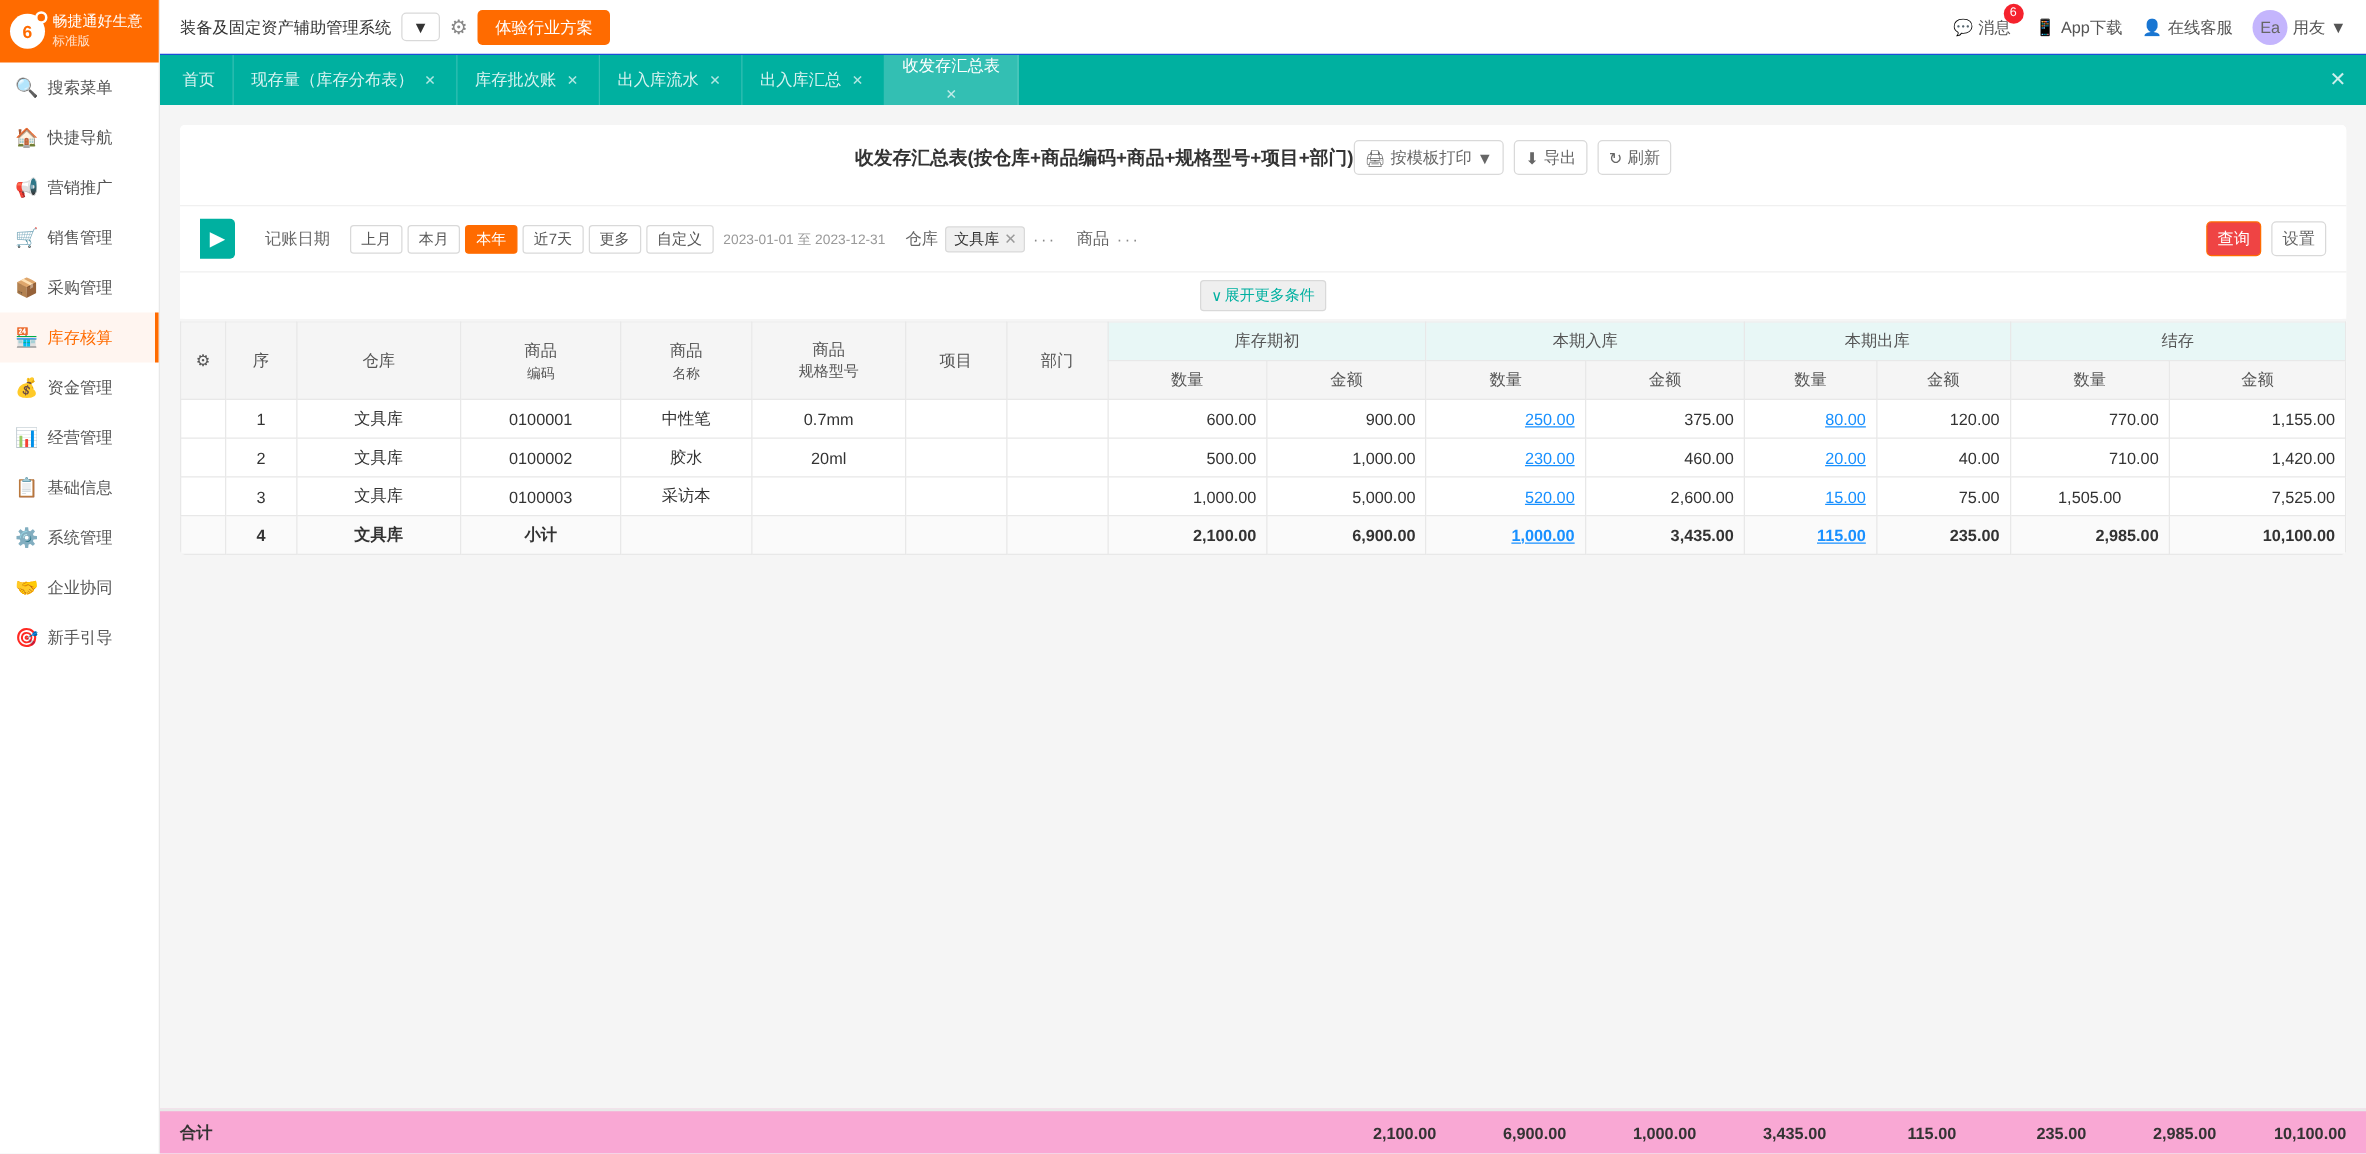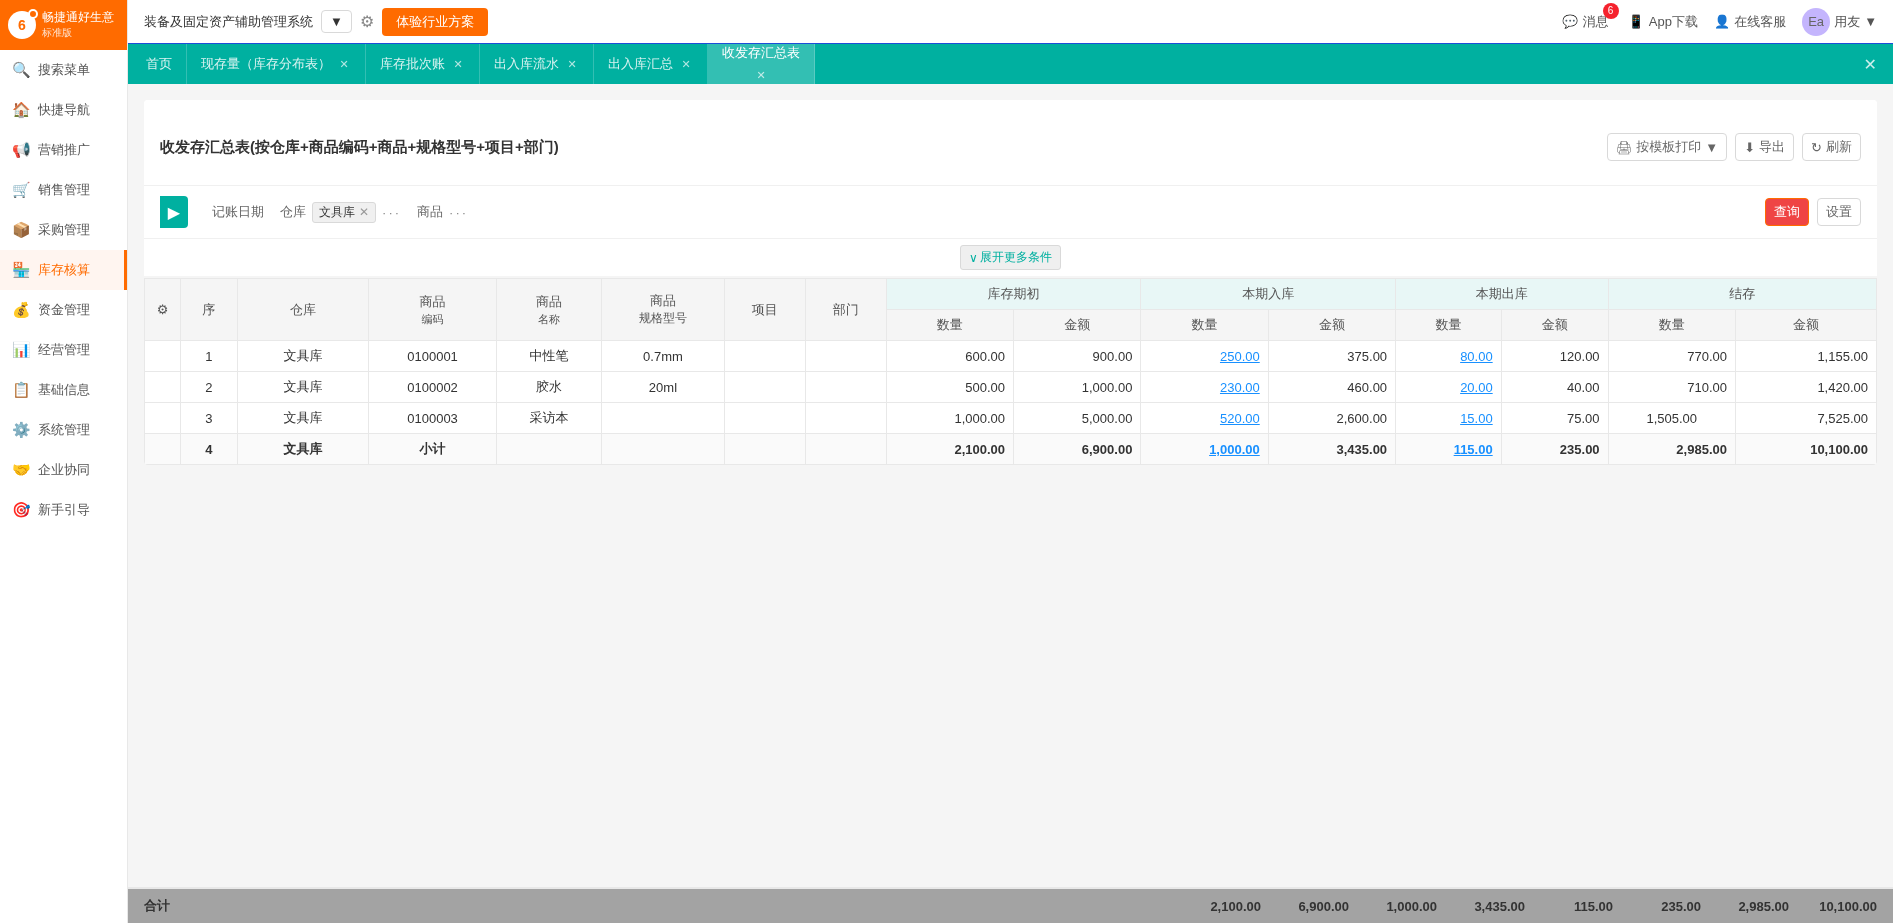--- a/index.html
+++ b/index.html
@@ -38,21 +38,21 @@
     .tab:first-child { padding-left: 10px; }
     .tab.active { background: rgba(255,255,255,0.2); color: #fff; font-weight: 400; flex-direction: column; }
     .tab-close { font-size: 11px; color: rgba(255,255,255,0.7); width: 14px; height: 14px; display: flex; align-items: center; justify-content: center; border-radius: 50%; }
     .tab-bar-close { margin-left: auto; color: rgba(255,255,255,0.8); cursor: pointer; font-size: 16px; padding: 0 8px; }
 
     
     .content { flex: 1; overflow: auto; padding: 16px; background: #f5f5f5; }
 
     
     .page-header { background: #fff; padding: 12px 16px; border-radius: 4px 4px 0 0; margin-bottom: 0; }
-    .page-title-row { display: flex; align-items: center; justify-content: space-between; margin-bottom: 12px; margin-top: 21px; }
+    .page-title-row { display: flex; align-items: center; justify-content: center; margin-bottom: 12px; }
     .page-title { font-size: 15px; font-weight: 600; color: #333; }
     .page-actions { display: flex; gap: 8px; align-items: center; }
     .action-btn { display: flex; align-items: center; gap: 4px; color: #666; cursor: pointer; font-size: 13px; padding: 4px 8px; border: 1px solid #d9d9d9; border-radius: 4px; background: #fff; }
     .action-btn.primary { background: #ef4444; color: #fff; border-color: #ff6b00; }
 
     
     .filter-bar { background: #fff; padding: 10px 16px; border-top: 1px solid #f0f0f0; display: flex; align-items: center; gap: 16px; flex-wrap: wrap; }
     .filter-toggle-btn { background: #00b0a0; color: #fff; border: none; border-radius: 0 4px 4px 0; width: 28px; height: 32px; cursor: pointer; display: flex; align-items: center; justify-content: center; font-size: 16px; margin-right: 8px; }
     .filter-label { color: #666; font-size: 13px; white-space: nowrap; }
     .filter-date-btns { display: flex; gap: 4px; align-items: center; }
@@ -70,21 +70,21 @@
     table { width: 100%; border-collapse: collapse; font-size: 13px; }
     thead th { background: #f5f5f5; border: 1px solid #e8e8e8; padding: 6px 8px; text-align: center; color: #555; font-weight: 500; white-space: nowrap; }
     thead th.group-header { background: #e8f7f6; border-bottom: none; }
     tbody td { border: 1px solid #e8e8e8; padding: 6px 8px; text-align: center; color: #333; }
     tbody tr.subtotal td { background: #fafafa; font-weight: 600; }
     .underline-num { text-decoration: underline; cursor: pointer; color: #1890ff; }
     .settings-icon-cell { width: 36px; }
     .col-warehouse { min-width: 70px; }
 
     
-    .page-footer { background: #a3a3a3; border-top: 2px solid #e8e8e8; padding: 8px 16px; display: flex; align-items: center; gap: 8px; flex-shrink: 0; }
+    .page-footer { background: #f9a8d4; border-top: 2px solid #e8e8e8; padding: 8px 16px; display: flex; align-items: center; gap: 24px; flex-shrink: 0; }
     .footer-label { color: #333; font-weight: 600; }
   </style>
 </head>
 <body>
 
 <div class="sidebar">
   <div class="sidebar-header">
     <div class="sidebar-logo">
       <span>6</span>
       <div class="sidebar-logo-badge"></div>
@@ -228,20 +228,29 @@
               <span>↻</span>
               <span>刷新</span>
             </button>
           </div>
         </div>
       </div>
 
       <div class="filter-bar">
         <button class="filter-toggle-btn">▶</button>
         <span class="filter-label">记账日期</span>
+        <div class="filter-date-btns">
+          <button class="date-btn">上月</button>
+          <button class="date-btn">本月</button>
+          <button class="date-btn active">本年</button>
+          <button class="date-btn">近7天</button>
+          <button class="date-btn">更多</button>
+          <button class="date-btn">自定义</button>
+          <span class="date-range">2023-01-01 至 2023-12-31</span>
+        </div>
         <div class="filter-warehouse">
           <span class="filter-label">仓库</span>
           <div class="filter-tag">
             <span>文具库</span>
             <span style="cursor:pointer;color:#999;">✕</span>
           </div>
           <span class="filter-dots">···</span>
         </div>
         <div class="filter-warehouse">
           <span class="filter-label">商品</span>

